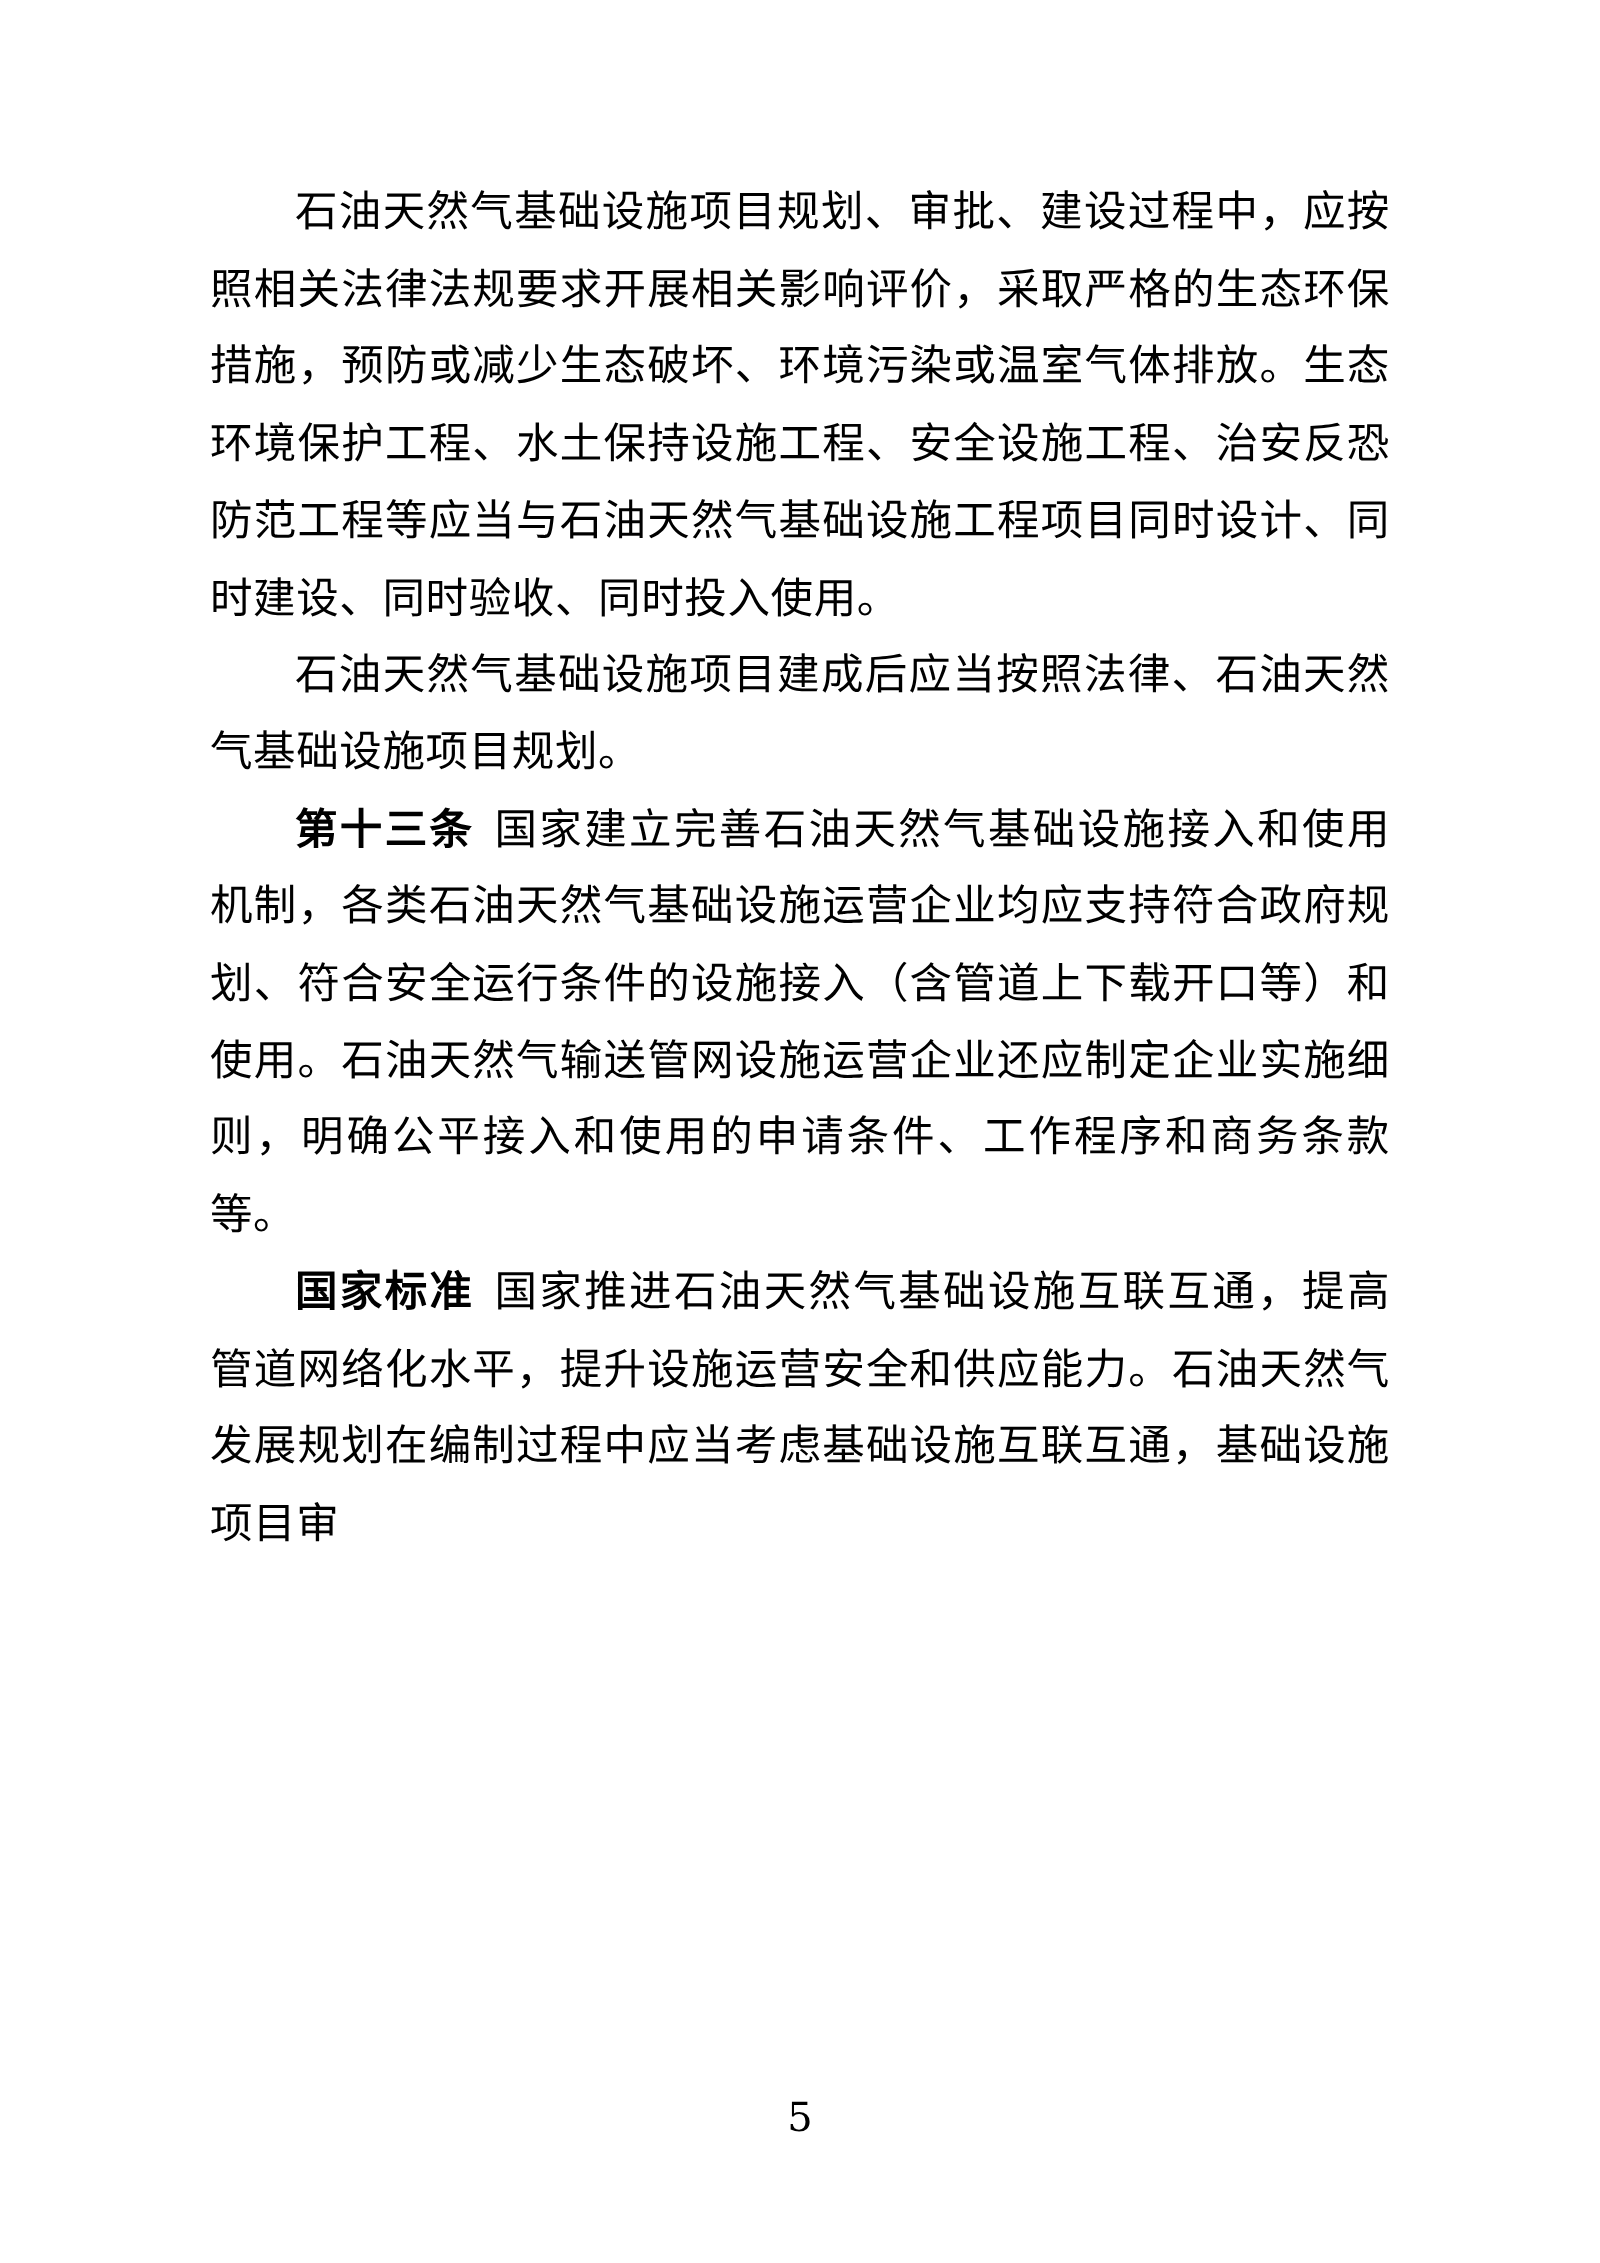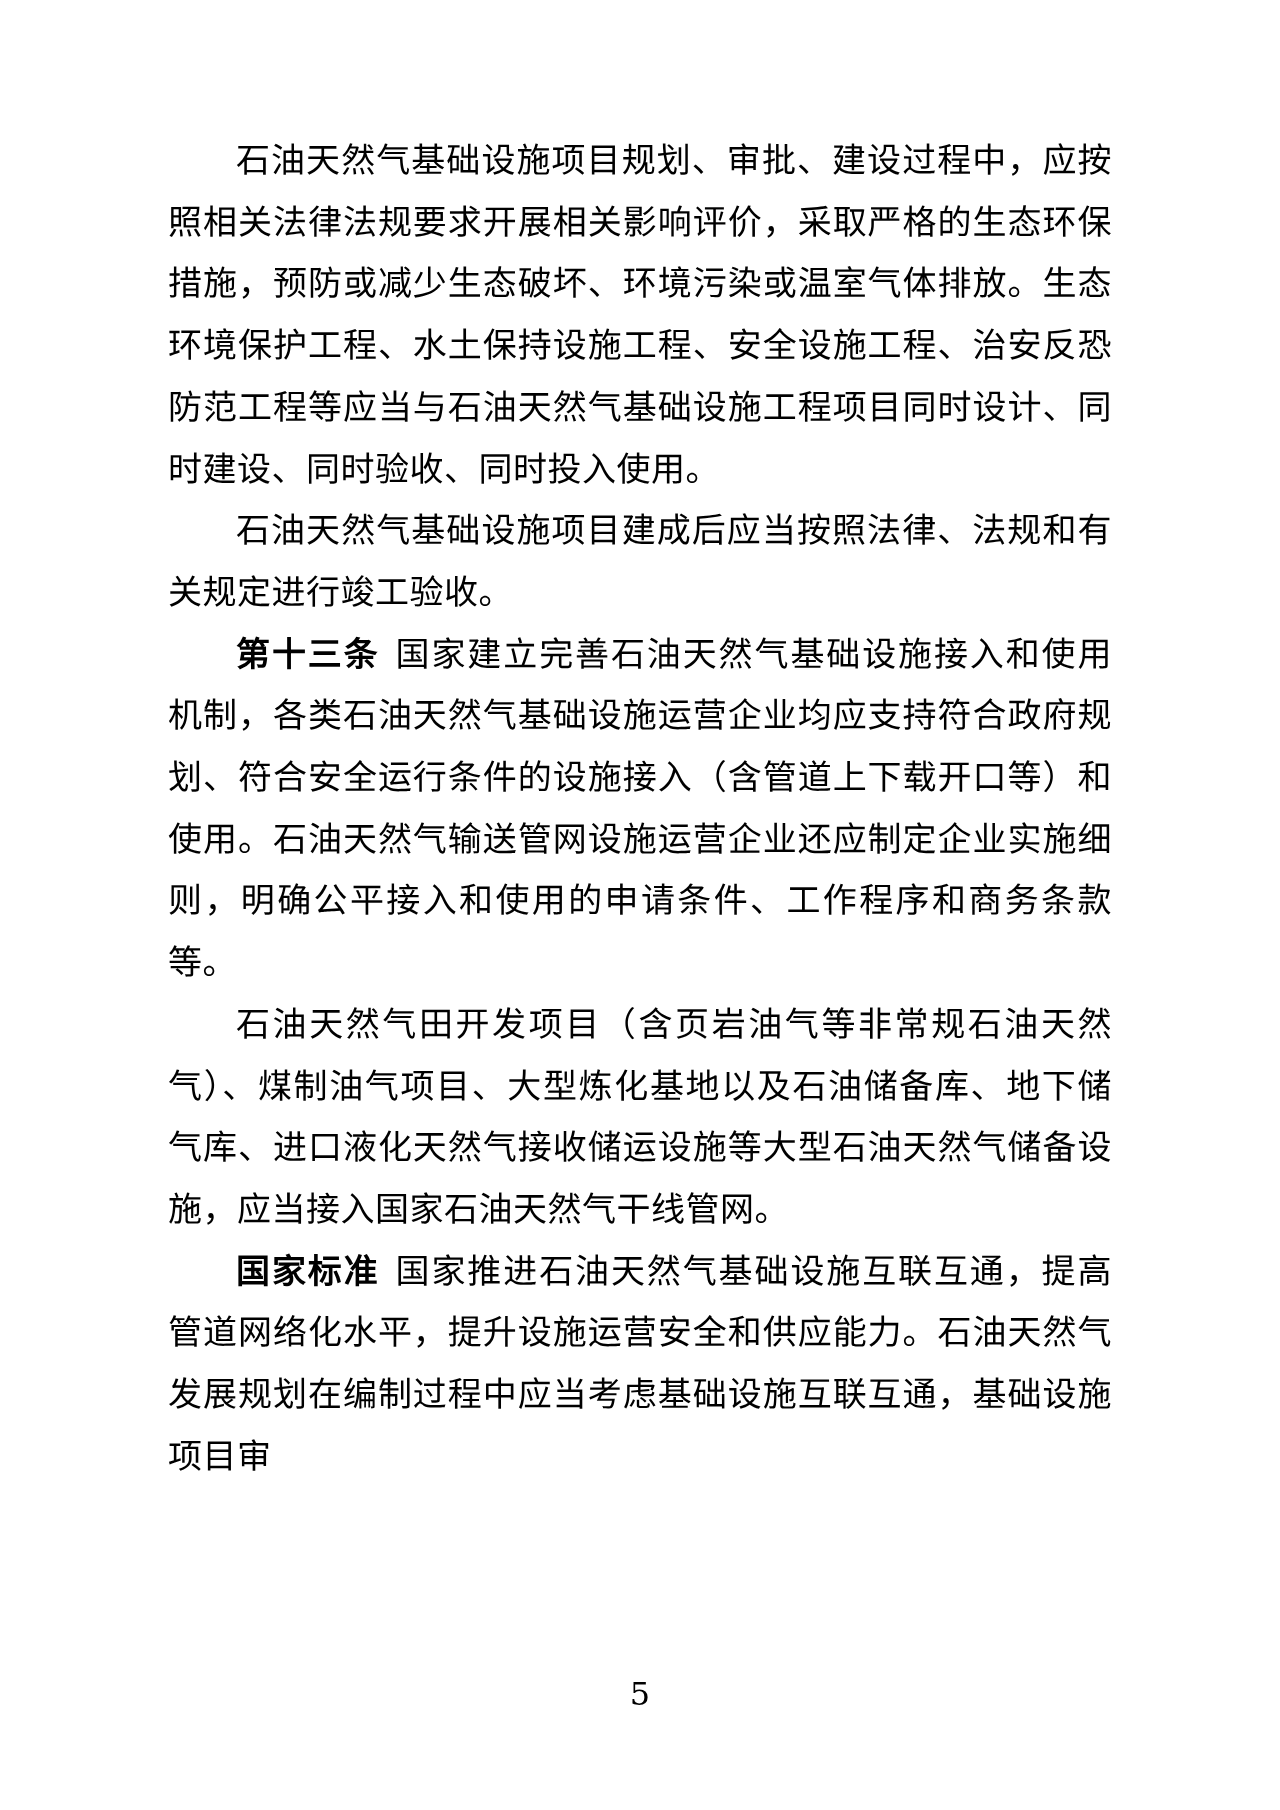--- a/index.html
+++ b/index.html
@@ -13,21 +13,21 @@
     width: 1280px;
     height: 1810px;
     background: #ffffff;
     overflow: hidden;
     font-family: "DejaVu Serif", "Liberation Serif", serif;
     color: #000000;
   }
   .doc-body {
     position: absolute;
     left: 168px;
-    top: 130px;
+    top: 140px;
     width: 944px;
     font-size: 34px;
     line-height: 61.7px;
     text-align: justify;
     text-justify: inter-character;
     text-align-last: left;
     letter-spacing: 0.5px;
   }
   .para {
     margin: 0;
@@ -56,24 +56,23 @@
   }
 </style>
 </head>
 <body>
 
 <div class="doc-page">
   <main class="doc-body" id="doc-body">
   <p class="para"><span class="para-text">石油天然气基础设施项目规划、审批、建设过程中，应按照相关法律法规要求开展相关影响评价，采取严格的生态环保措施，预防或减少生态破坏、环境污染或温室气体排放。生态环境保护工程、水土保持设施工程、安全设施工程、治安反恐防范工程等应当与石油天然气基础设施工程项目同时设计、同时建设、同时验收、同时投入使用。</span></p>
 
 
-  <p class="para"><span class="para-text">石油天然气基础设施项目建成后应当按照法律、法规和有关规定进行竣工验收。</span></p>
+  <p class="para"><span class="para-text">石油天然气基础设施项目建成后应当按照法律、石油天然气基础设施项目规划。</span></p>
 
   <p class="para"><b class="article-term">第十三条</b><span class="para-text">国家建立完善石油天然气基础设施接入和使用机制，各类石油天然气基础设施运营企业均应支持符合政府规划、符合安全运行条件的设施接入（含管道上下载开口等）和使用。石油天然气输送管网设施运营企业还应制定企业实施细则，明确公平接入和使用的申请条件、工作程序和商务条款等。</span></p>
 
-  <p class="para"><span class="para-text">石油天然气田开发项目（含页岩油气等非常规石油天然气）、煤制油气项目、大型炼化基地以及石油储备库、地下储气库、进口液化天然气接收储运设施等大型石油天然气储备设施，应当接入国家石油天然气干线管网。</span></p>
 
   <p class="para"><b class="article-term">国家标准</b><span class="para-text">国家推进石油天然气基础设施互联互通，提高管道网络化水平，提升设施运营安全和供应能力。石油天然气发展规划在编制过程中应当考虑基础设施互联互通，基础设施项目审</span></p>
 </main>
   <footer class="page-footer">
     <span class="page-number">5</span>
   </footer>
 </div>
 
 </body></html>

